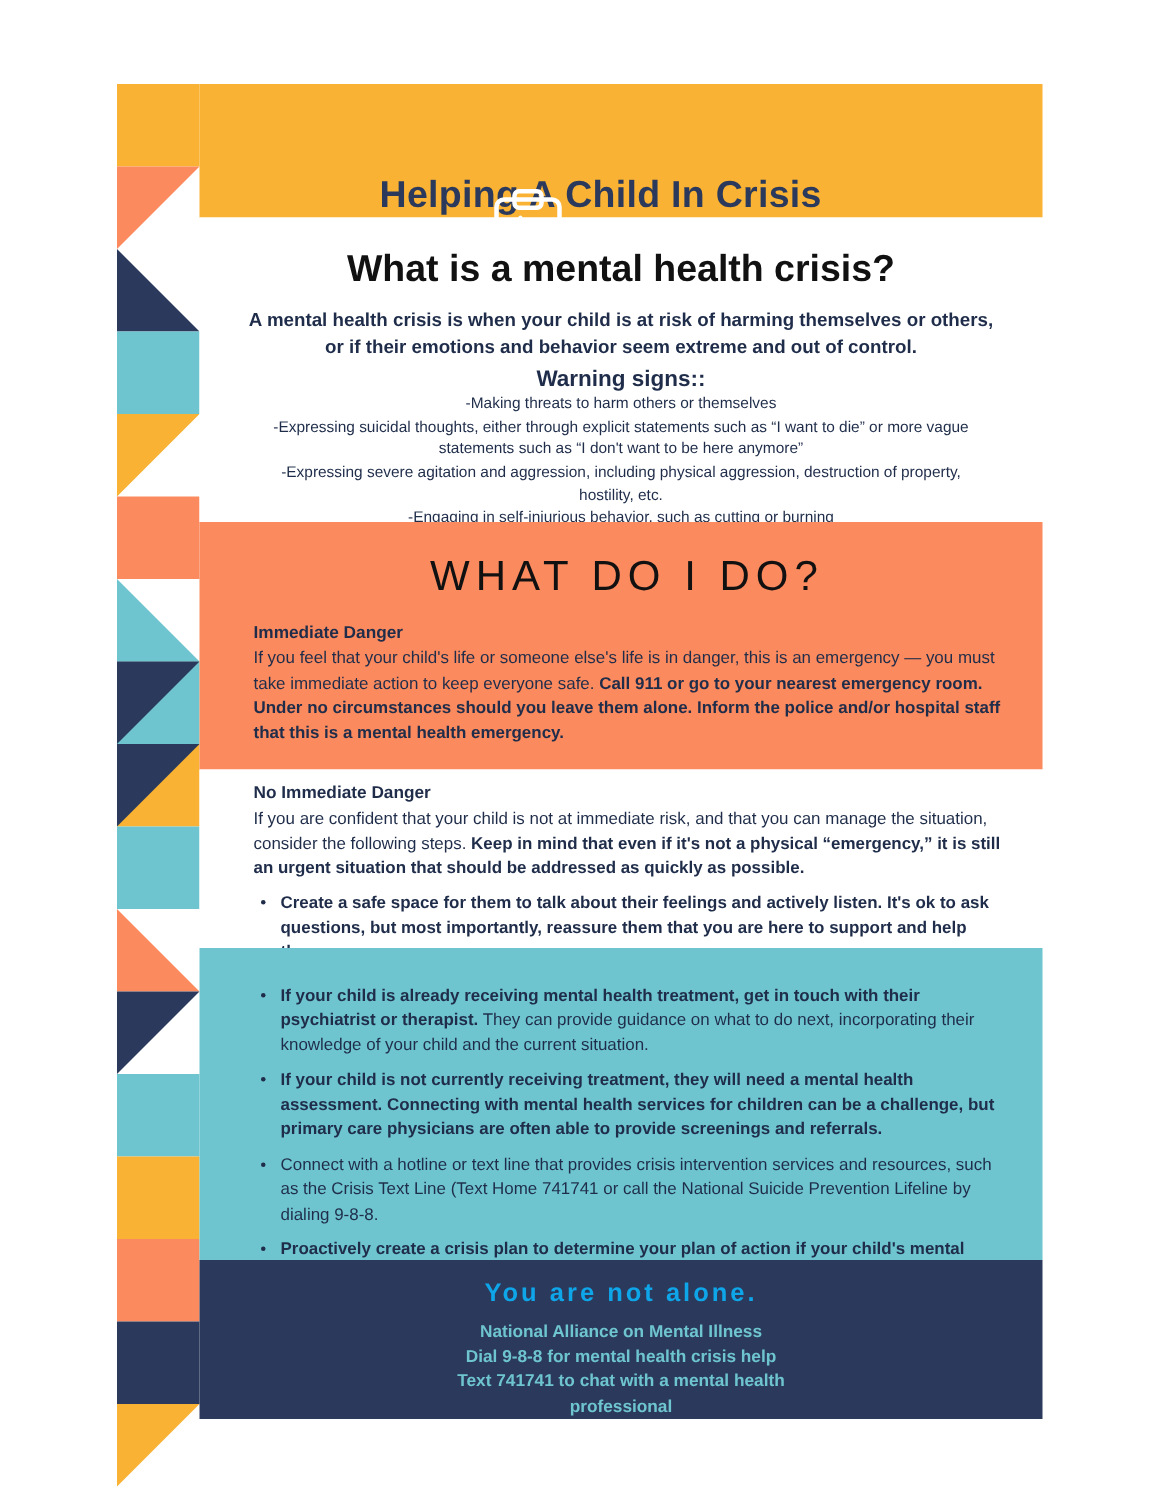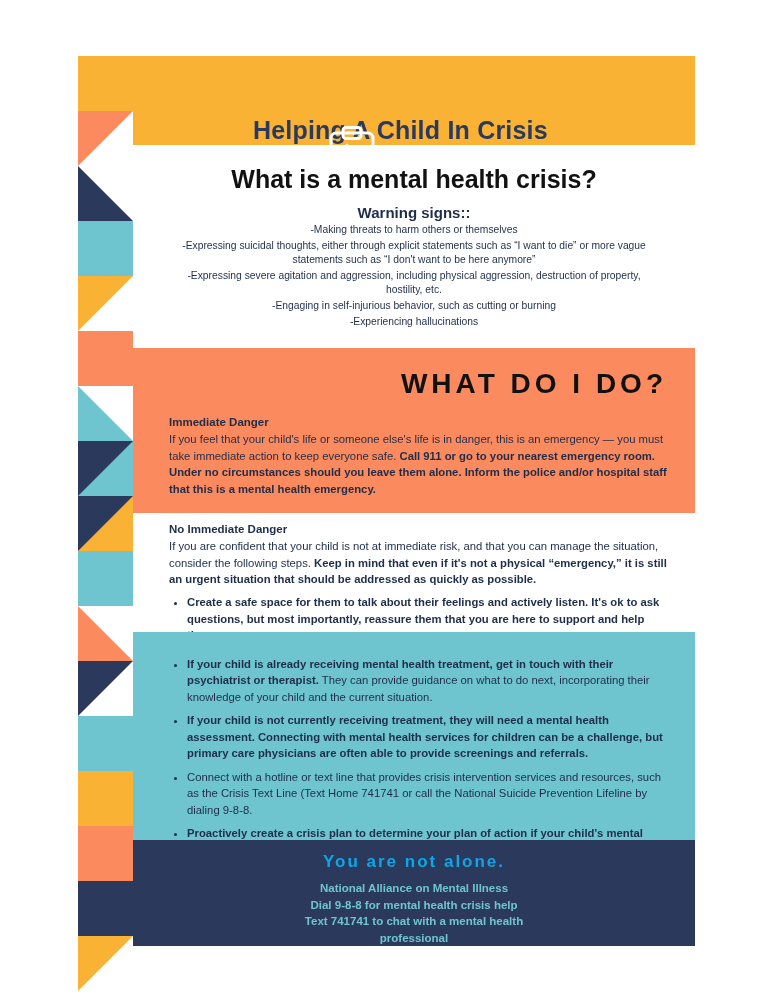--- a/index.html
+++ b/index.html
@@ -126,23 +126,23 @@
     position: absolute;
     left: 133px;
     top: 348px;
     width: 562px;
     height: 165px;
     background: #fb8a5e;
     box-sizing: border-box;
     padding: 16px 28px 0 36px;
   }
   .wdid {
-    text-align: right;
+    text-align: center;
     font-size: 28px;
-    font-weight: bold;
+    font-weight: normal;
     letter-spacing: 4px;
     color: #111111;
     margin: 4px 0 16px 0;
   }
   .sub-head {
     font-size: 11.5px;
     font-weight: bold;
     color: #1f2d4a;
     margin-bottom: 3px;
   }
@@ -251,20 +251,21 @@
         <line x1="23" y1="34" x2="38" y2="34"></line>
         <polyline points="11,44 14,47 19,41"></polyline>
         <line x1="23" y1="45" x2="38" y2="45"></line>
       </g>
     </svg>
     <div class="header-title">Helping A Child In Crisis</div>
   </div>
 
   <div class="sec-white">
     <div class="q-title">What is a mental health crisis?</div>
+    <div class="q-lead">A mental health crisis is when your child is at risk of harming themselves or others, or if their emotions and behavior seem extreme and out of control.</div>
     <div class="warn-head">Warning signs::</div>
     <div class="warn-list">
       <div>-Making threats to harm others or themselves</div>
       <div>-Expressing suicidal thoughts, either through explicit statements such as “I want to die” or more vague statements such as “I don't want to be here anymore”</div>
       <div>-Expressing severe agitation and aggression, including physical aggression, destruction of property, hostility, etc.</div>
       <div>-Engaging in self-injurious behavior, such as cutting or burning</div>
       <div>-Experiencing hallucinations</div>
     </div>
   </div>
 

